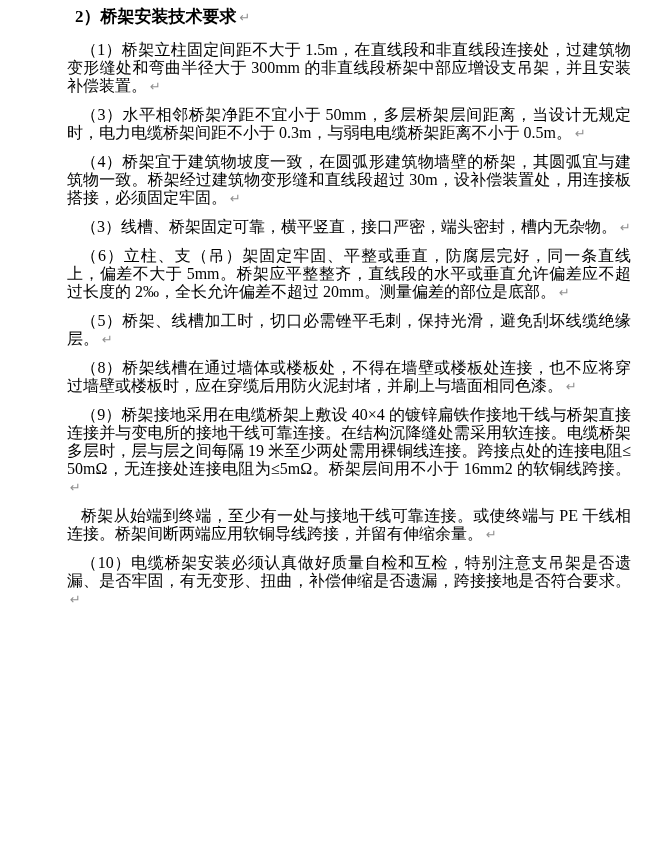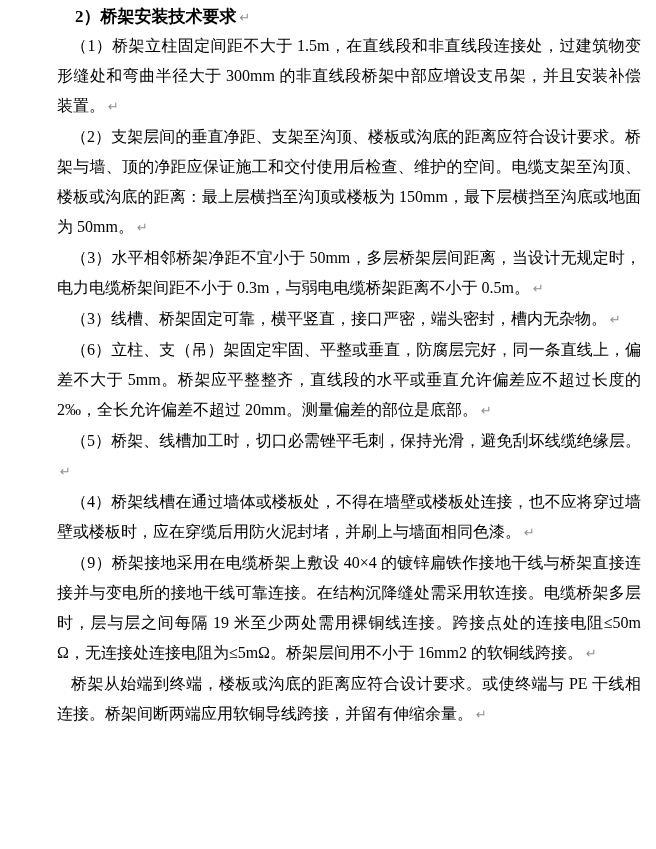--- a/index.html
+++ b/index.html
@@ -23,23 +23,23 @@
     border-radius: 27px;
   }
   .doc-title {
     margin: 0 0 0 18px;
     font-size: 17px;
     font-weight: bold;
     line-height: 26px;
     white-space: nowrap;
   }
   p.para {
-    margin: 0;
+    margin: 10px;
     font-size: 16px;
-    line-height: 30px;
+    line-height: 18px;
     text-align: justify;
     text-indent: 14px;
     word-break: break-all;
   }
   .pmark {
     display: inline-block;
     color: #8f8f8f;
     font-size: 13px;
     font-weight: normal;
     font-family: "DejaVu Sans", sans-serif;
@@ -50,32 +50,33 @@
 </style>
 </head>
 <body>
 
 <div class="page">
 
   <div class="doc-title"><span>2）桥架安装技术要求</span><span class="pmark">↵</span></div>
 
   <p class="para"><span>（1）桥架立柱固定间距不大于 1.5m，在直线段和非直线段连接处，过建筑物变形缝处和弯曲半径大于 300mm 的非直线段桥架中部应增设支吊架，并且安装补偿装置。</span><span class="pmark">↵</span></p>
 
-  <p class="para"><span>（2）支架层间的垂直净距、支架至沟顶、楼板或沟底的距离应符合设计要求。桥架与墙、顶的净距应保证施工和交付使用后检查、维护的空间。电缆支架至沟顶、楼板或沟底的距离：最上层横挡至沟顶或楼板为 150mm，最下层横挡至沟底或地面为 50mm。</span><span class="pmark">↵</span></p>
 
   <p class="para"><span>（3）水平相邻桥架净距不宜小于 50mm，多层桥架层间距离，当设计无规定时，电力电缆桥架间距不小于 0.3m，与弱电电缆桥架距离不小于 0.5m。</span><span class="pmark">↵</span></p>
 
+  <p class="para"><span>（4）桥架宜于建筑物坡度一致，在圆弧形建筑物墙壁的桥架，其圆弧宜与建筑物一致。桥架经过建筑物变形缝和直线段超过 30m，设补偿装置处，用连接板搭接，必须固定牢固。</span><span class="pmark">↵</span></p>
 
   <p class="para"><span>（3）线槽、桥架固定可靠，横平竖直，接口严密，端头密封，槽内无杂物。</span><span class="pmark">↵</span></p>
 
   <p class="para"><span>（6）立柱、支（吊）架固定牢固、平整或垂直，防腐层完好，同一条直线上，偏差不大于 5mm。桥架应平整整齐，直线段的水平或垂直允许偏差应不超过长度的 2‰，全长允许偏差不超过 20mm。测量偏差的部位是底部。</span><span class="pmark">↵</span></p>
 
   <p class="para"><span>（5）桥架、线槽加工时，切口必需锉平毛刺，保持光滑，避免刮坏线缆绝缘层。</span><span class="pmark">↵</span></p>
 
-  <p class="para"><span>（4）桥架线槽在通过墙体或楼板处，不得在墙壁或楼板处连接，也不应将穿过墙壁或楼板时，应在穿缆后用防火泥封堵，并刷上与墙面相同色漆。</span><span class="pmark">↵</span></p>
+  <p class="para"><span>（8）桥架线槽在通过墙体或楼板处，不得在墙壁或楼板处连接，也不应将穿过墙壁或楼板时，应在穿缆后用防火泥封堵，并刷上与墙面相同色漆。</span><span class="pmark">↵</span></p>
 
   <p class="para"><span>（9）桥架接地采用在电缆桥架上敷设 40×4 的镀锌扁铁作接地干线与桥架直接连接并与变电所的接地干线可靠连接。在结构沉降缝处需采用软连接。电缆桥架多层时，层与层之间每隔 19 米至少两处需用裸铜线连接。跨接点处的连接电阻≤50mΩ，无连接处连接电阻为≤5mΩ。桥架层间用不小于 16mm2 的软铜线跨接。</span><span class="pmark">↵</span></p>
 
-  <p class="para"><span>桥架从始端到终端，楼板或沟底的距离应符合设计要求。或使终端与 PE 干线相连接。桥架间断两端应用软铜导线跨接，并留有伸缩余量。</span><span class="pmark">↵</span></p>
+  <p class="para"><span>桥架从始端到终端，至少有一处与接地干线可靠连接。或使终端与 PE 干线相连接。桥架间断两端应用软铜导线跨接，并留有伸缩余量。</span><span class="pmark">↵</span></p>
 
+  <p class="para"><span>（10）电缆桥架安装必须认真做好质量自检和互检，特别注意支吊架是否遗漏、是否牢固，有无变形、扭曲，补偿伸缩是否遗漏，跨接接地是否符合要求。</span><span class="pmark">↵</span></p>
 
 
 </div>
 
 </body></html>

